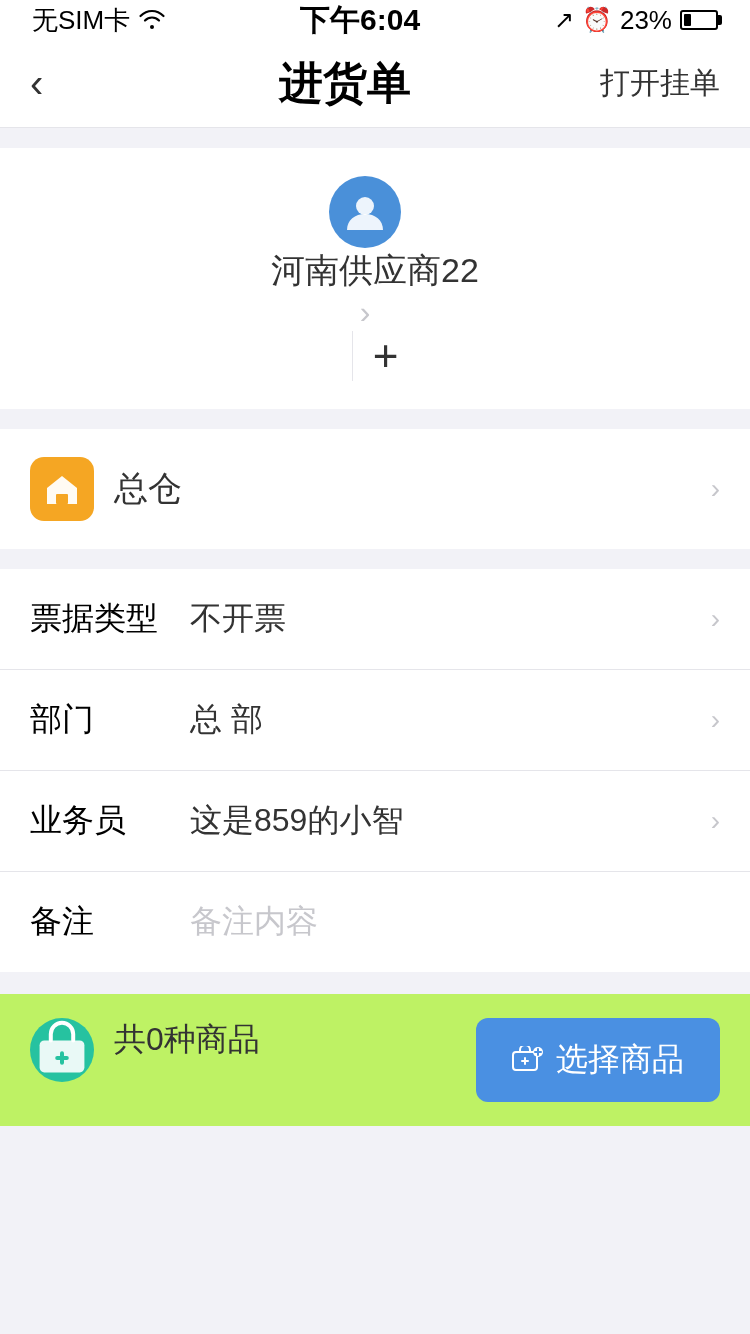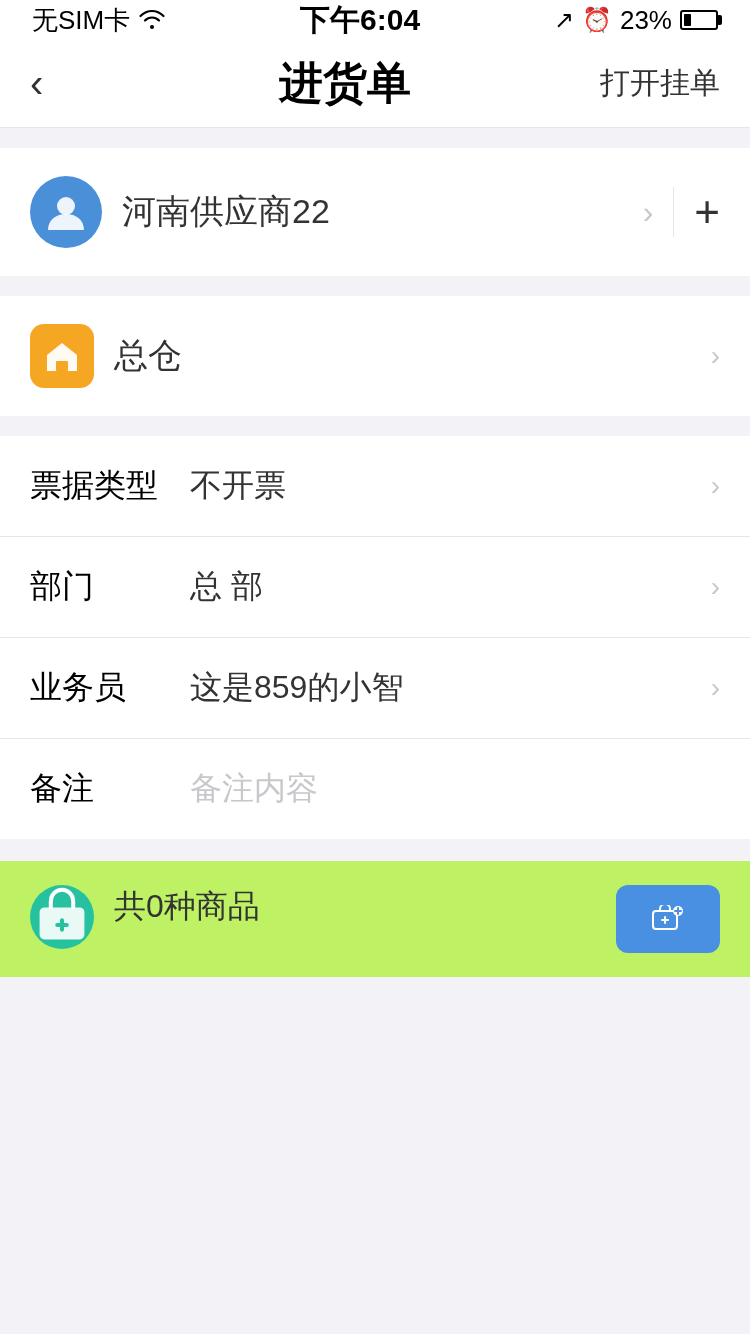--- a/index.html
+++ b/index.html
@@ -66,20 +66,21 @@
       background: #fff;
     }
 
     
     .supplier-row {
       display: flex;
       align-items: center;
       padding: 28px 30px;
       background: #fff;
       border-bottom: none;
+      flex-direction: column;
     }
     .supplier-avatar {
       width: 72px;
       height: 72px;
       border-radius: 50%;
       background: #4a90d9;
       display: flex;
       align-items: center;
       justify-content: center;
       margin-right: 20px;
@@ -339,16 +340,17 @@
   <button class="select-btn">
     <svg width="32" height="28" viewBox="0 0 32 28" fill="none" xmlns="http://www.w3.org/2000/svg">
       <rect x="1" y="6" width="24" height="18" rx="3" stroke="#fff" stroke-width="2" fill="none"></rect>
       <line x1="13" y1="12" x2="13" y2="18" stroke="#fff" stroke-width="2" stroke-linecap="round"></line>
       <line x1="10" y1="15" x2="16" y2="15" stroke="#fff" stroke-width="2" stroke-linecap="round"></line>
       <path d="M8 6V4a5 5 0 0110 0v2" stroke="#fff" stroke-width="2" fill="none" stroke-linecap="round"></path>
       <circle cx="26" cy="6" r="5" fill="#fff"></circle>
       <line x1="26" y1="3" x2="26" y2="9" stroke="#4a90e2" stroke-width="2" stroke-linecap="round"></line>
       <line x1="23" y1="6" x2="29" y2="6" stroke="#4a90e2" stroke-width="2" stroke-linecap="round"></line>
     </svg>
+    <span>选择商品</span>
   </button>
 </div>
 
 <div class="bottom-area"></div>
 
 </body></html>

